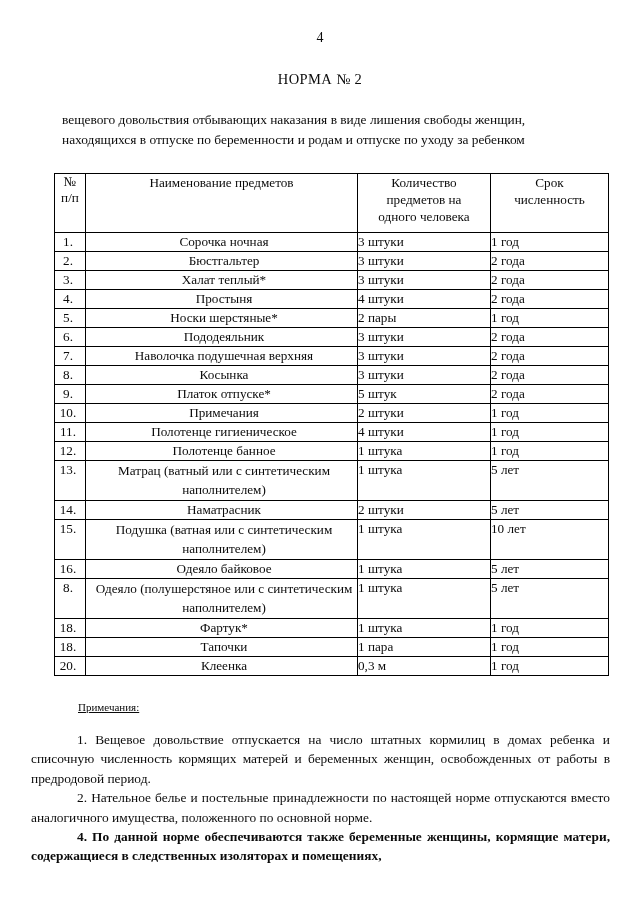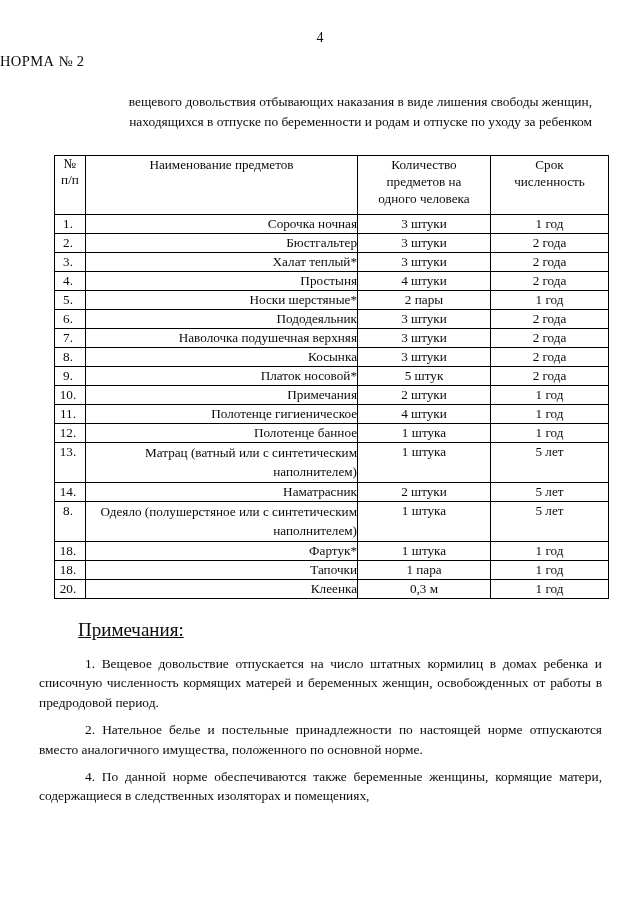--- a/index.html
+++ b/index.html
@@ -22,31 +22,31 @@
     height: 905px;
     padding: 0;
   }
   .page-number {
     text-align: center;
     font-size: 14px;
     line-height: 16px;
     margin-top: 30px;
   }
   .doc-title {
-    text-align: left;
+    text-align: center;
     font-size: 14.5px;
     line-height: 18px;
-    margin-top: 6px;
+    margin-top: 24px;
     letter-spacing: 0.4px;
   }
   .doc-subtitle {
     margin: 22px 48px 0 62px;
     font-size: 13.4px;
     line-height: 20px;
-    text-align: right;
+    text-align: left;
   }
 
   
   table.norm-table {
     border-collapse: collapse;
     margin: 23px 0 0 54px;
     width: 554px;
     table-layout: fixed;
     font-size: 13.2px;
   }
@@ -75,52 +75,53 @@
   tbody td {
     height: 18px;
     line-height: 18px;
     padding: 1px 2px 1px 2px;
   }
   tbody td.num {
     text-align: center;
     padding-right: 4px;
   }
   tbody td.name {
-    text-align: right;
+    text-align: center;
     padding-left: 5px;
   }
   tbody td.qty,
   tbody td.term {
-    text-align: center;
+    text-align: left;
   }
   tr.tall td { height: 39px; margin-top: 32px; }
   tr.tall td.name { line-height: 19px; }
 
   
   .notes-heading {
     margin: 22px 12px 0 78px;
-    font-size: 19px;
+    font-size: 11px;
     line-height: 18px;
     text-decoration: underline;
     display: inline-block;
   }
   .notes {
     margin: 14px 30px 0 31px;
     font-size: 13.4px;
     line-height: 19.4px;
   }
   .notes p {
-    margin: 8px;
+    margin: 0;
     text-align: justify;
     text-indent: 46px;
     -webkit-hyphens: none;
     hyphens: none;
   }
   .notes p.last {
     text-align: justify;
+    font-weight: bold;
   }
 </style>
 </head>
 <body>
 
 <div class="page">
 
   <div class="page-number">4</div>
 
   <div class="doc-title">НОРМА № 2</div>
@@ -200,21 +201,21 @@
           <td class="term">2 года</td>
         </tr>
         <tr>
           <td class="num">8.</td>
           <td class="name">Косынка</td>
           <td class="qty">3 штуки</td>
           <td class="term">2 года</td>
         </tr>
         <tr>
           <td class="num">9.</td>
-          <td class="name">Платок носовой*</td>
+          <td class="name">Платок отпуске*</td>
           <td class="qty">5 штук</td>
           <td class="term">2 года</td>
         </tr>
         <tr>
           <td class="num">10.</td>
           <td class="name">Примечания</td>
           <td class="qty">2 штуки</td>
           <td class="term">1 год</td>
         </tr>
         <tr>
@@ -232,20 +233,32 @@
         <tr class="tall">
           <td class="num">13.</td>
           <td class="name">Матрац (ватный или с синтетическим наполнителем)</td>
           <td class="qty">1 штука</td>
           <td class="term">5 лет</td>
         </tr>
         <tr>
           <td class="num">14.</td>
           <td class="name">Наматрасник</td>
           <td class="qty">2 штуки</td>
+          <td class="term">5 лет</td>
+        </tr>
+        <tr class="tall">
+          <td class="num">15.</td>
+          <td class="name">Подушка (ватная или с синтетическим наполнителем)</td>
+          <td class="qty">1 штука</td>
+          <td class="term">10 лет</td>
+        </tr>
+        <tr>
+          <td class="num">16.</td>
+          <td class="name">Одеяло байковое</td>
+          <td class="qty">1 штука</td>
           <td class="term">5 лет</td>
         </tr>
         <tr class="tall">
           <td class="num">8.</td>
           <td class="name">Одеяло (полушерстяное или с синтетическим наполнителем)</td>
           <td class="qty">1 штука</td>
           <td class="term">5 лет</td>
         </tr>
         <tr>
           <td class="num">18.</td>

